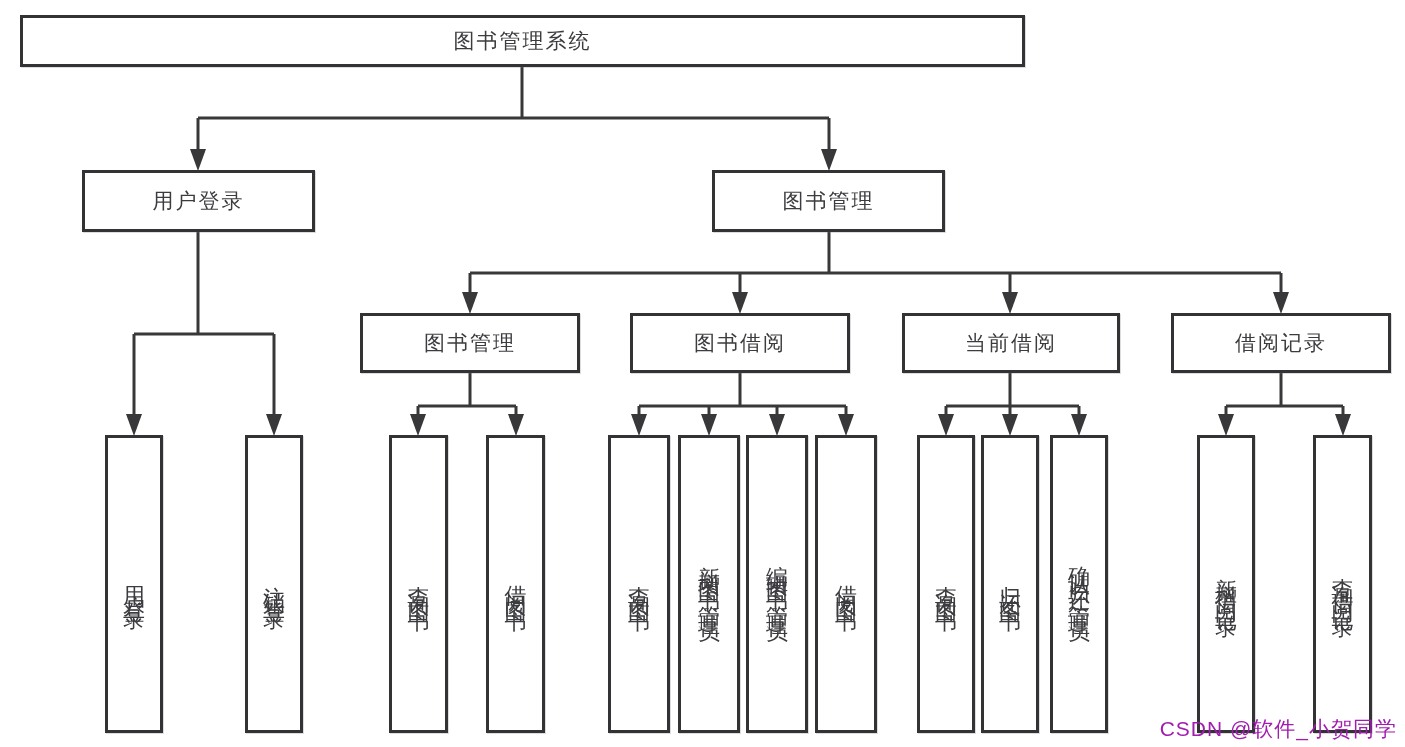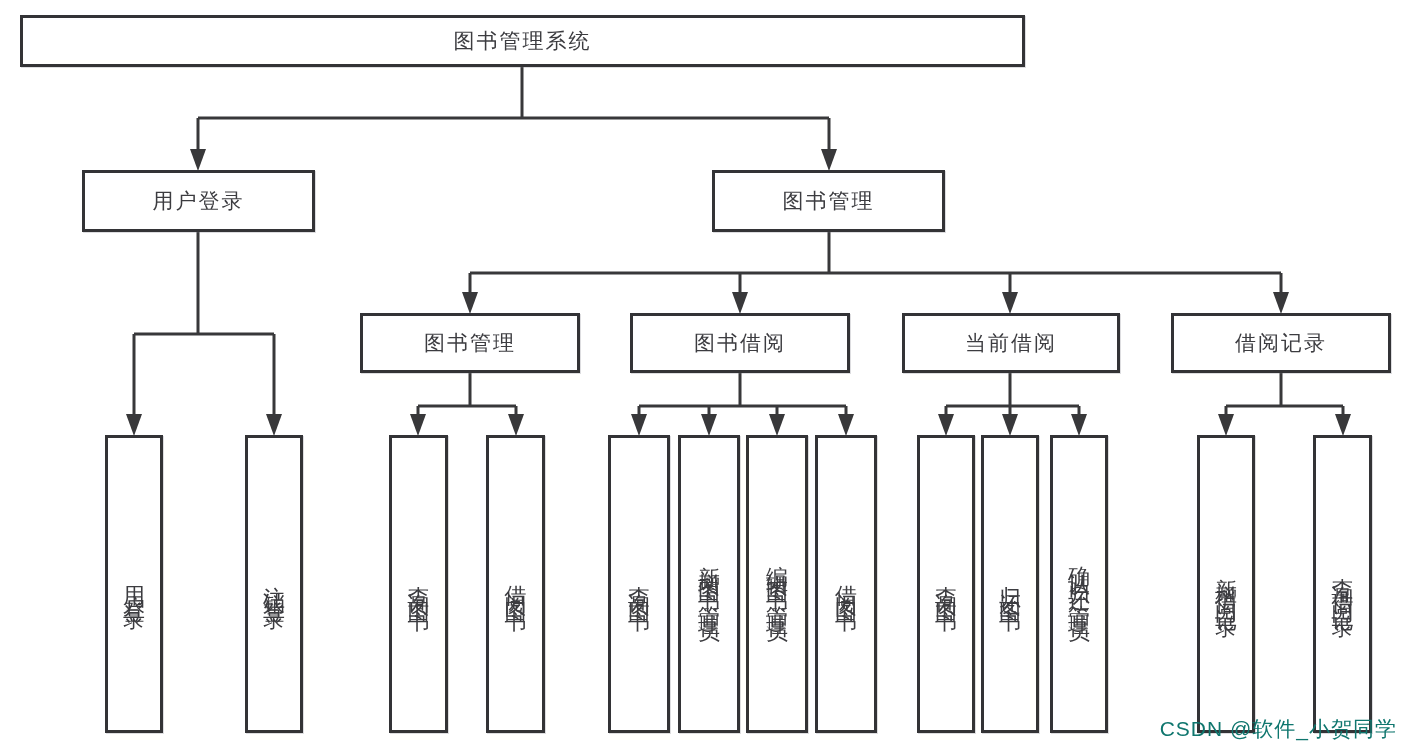--- a/index.html
+++ b/index.html
@@ -47,21 +47,21 @@
     letter-spacing: 8px;
     line-height: 1;
     white-space: nowrap;
   }
   .watermark {
     position: absolute;
     right: 8px;
     bottom: 4px;
     font-size: 21px;
     letter-spacing: 1px;
-    color: #0f766e;
+    color: #a21caf;
     white-space: nowrap;
     pointer-events: none;
   }
   .line-stroke {
     stroke: #38383a;
     stroke-width: 3;
     fill: none;
   }
   .arrowhead {
     fill: #38383a;

